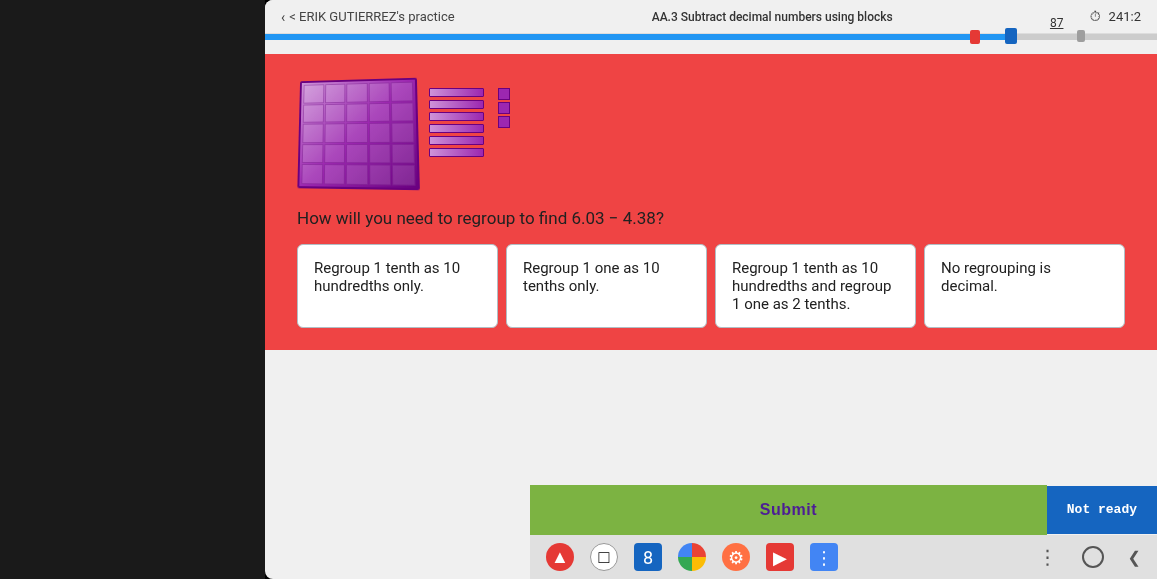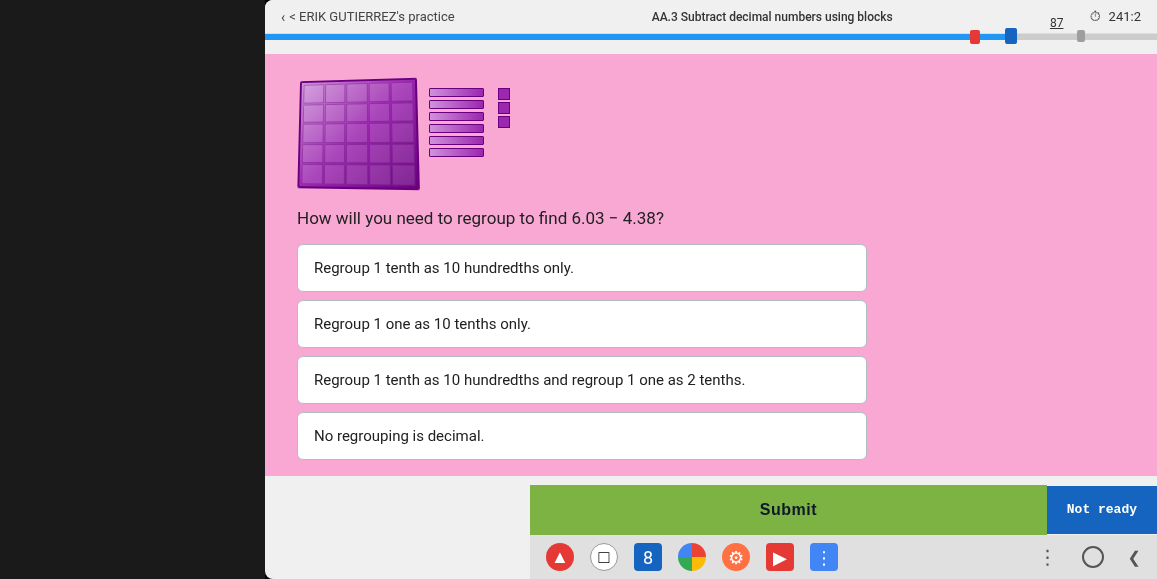--- a/index.html
+++ b/index.html
@@ -111,22 +111,22 @@
     .score-label {
       position: absolute;
       top: -18px;
       left: 88%;
       font-size: 12px;
       color: #333;
       text-decoration: underline;
     }
 
     .content-area {
-      padding: 16px 32px 8px 32px;
-      background: #f9a8d4;
+      padding: 16px 32px 14px 32px;
+      background: #ef4444;
     }
 
     .blocks-illustration {
       display: flex;
       align-items: flex-end;
       gap: 8px;
       margin-bottom: 20px;
       margin-top: 8px;
     }
 
@@ -185,21 +185,21 @@
 
     .question-text {
       font-size: 17px;
       color: #212121;
       margin-bottom: 16px;
       font-weight: 400;
     }
 
     .options-container {
       display: flex;
-      flex-direction: column;
+      flex-direction: row;
       gap: 8px;
       margin-bottom: 8px;
     }
 
     .option-item {
       background: #fff;
       border: 1.5px solid #b0bec5;
       border-radius: 6px;
       padding: 14px 16px;
       font-size: 15px;
@@ -214,21 +214,21 @@
       left: 265px;
       right: 0;
       display: flex;
       align-items: center;
       justify-content: space-between;
     }
 
     .submit-btn {
       flex: 1;
       background: #7cb342;
-      color: #0f172a;
+      color: #4c1d95;
       border: none;
       padding: 16px;
       font-size: 16px;
       font-weight: 600;
       cursor: pointer;
       text-align: center;
       letter-spacing: 0.5px;
     }
 
     .not-ready-btn {

